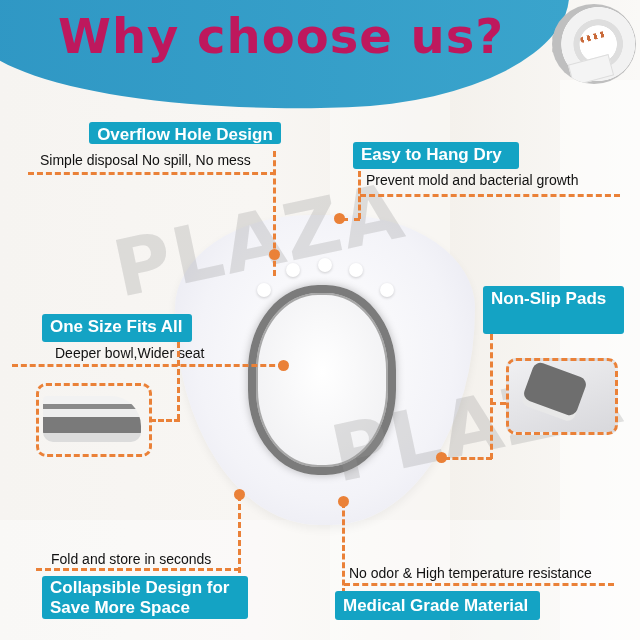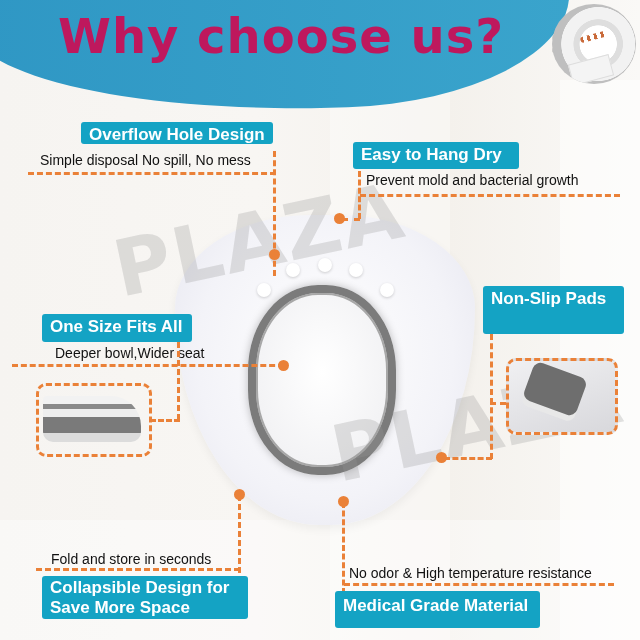--- a/index.html
+++ b/index.html
@@ -60,21 +60,21 @@
 <div class="hole" style="left:257px;top:283px;"></div>
 <div class="hole" style="left:286px;top:263px;"></div>
 <div class="hole" style="left:318px;top:258px;"></div>
 <div class="hole" style="left:349px;top:263px;"></div>
 <div class="hole" style="left:380px;top:283px;"></div>
 <div class="bowl"></div>
 
 <div class="wm" style="left:112px;top:195px;">PLAZA</div>
 <div class="wm" style="left:330px;top:380px;">PLAZA</div>
 
-<div class="label" style="left:81px;top:122px;width:192px;height:22px;">Overflow Hole Design</div>
+<div class="label" style="left:89px;top:122px;width:192px;height:22px;text-align:center;">Overflow Hole Design</div>
 <div class="desc" style="left:40px;top:152px;">Simple disposal No spill, No mess</div>
 <div class="hd" style="left:28px;top:172px;width:248px;"></div>
 <div class="vd" style="left:273px;top:151px;height:125px;"></div>
 <div class="dot" style="left:269px;top:249px;"></div>
 
 <div class="label" style="left:353px;top:142px;width:166px;height:27px;">Easy to Hang Dry</div>
 <div class="desc" style="left:366px;top:172px;">Prevent mold and bacterial growth</div>
 <div class="hd" style="left:360px;top:194px;width:260px;"></div>
 <div class="vd" style="left:358px;top:171px;height:48px;"></div>
 <div class="hd" style="left:342px;top:218px;width:18px;"></div>
@@ -107,13 +107,13 @@
 <div class="hd" style="left:36px;top:568px;width:204px;"></div>
 <div class="label" style="left:42px;top:576px;width:206px;height:43px;line-height:20px;padding-top:2px;">
   <div>Collapsible Design for</div>
   <div>Save More Space</div>
 </div>
 
 <div class="dot" style="left:338px;top:496px;"></div>
 <div class="vd" style="left:342px;top:502px;height:92px;"></div>
 <div class="desc" style="left:349px;top:565px;">No odor &amp; High temperature resistance</div>
 <div class="hd" style="left:344px;top:583px;width:270px;"></div>
-<div class="label" style="left:335px;top:591px;width:205px;height:37px;line-height:25px;">Medical Grade Material</div>
+<div class="label" style="left:335px;top:591px;width:205px;height:29px;line-height:25px;">Medical Grade Material</div>
 
 </body></html>

